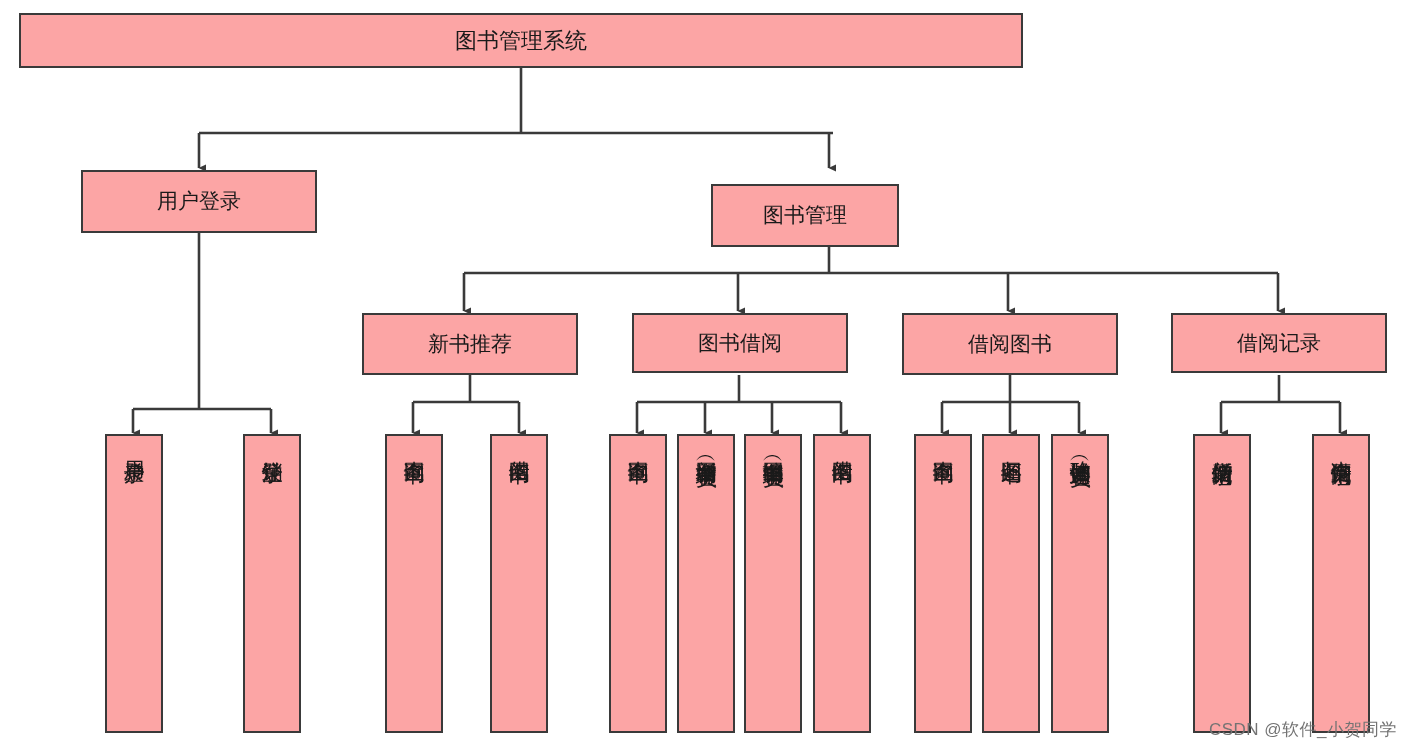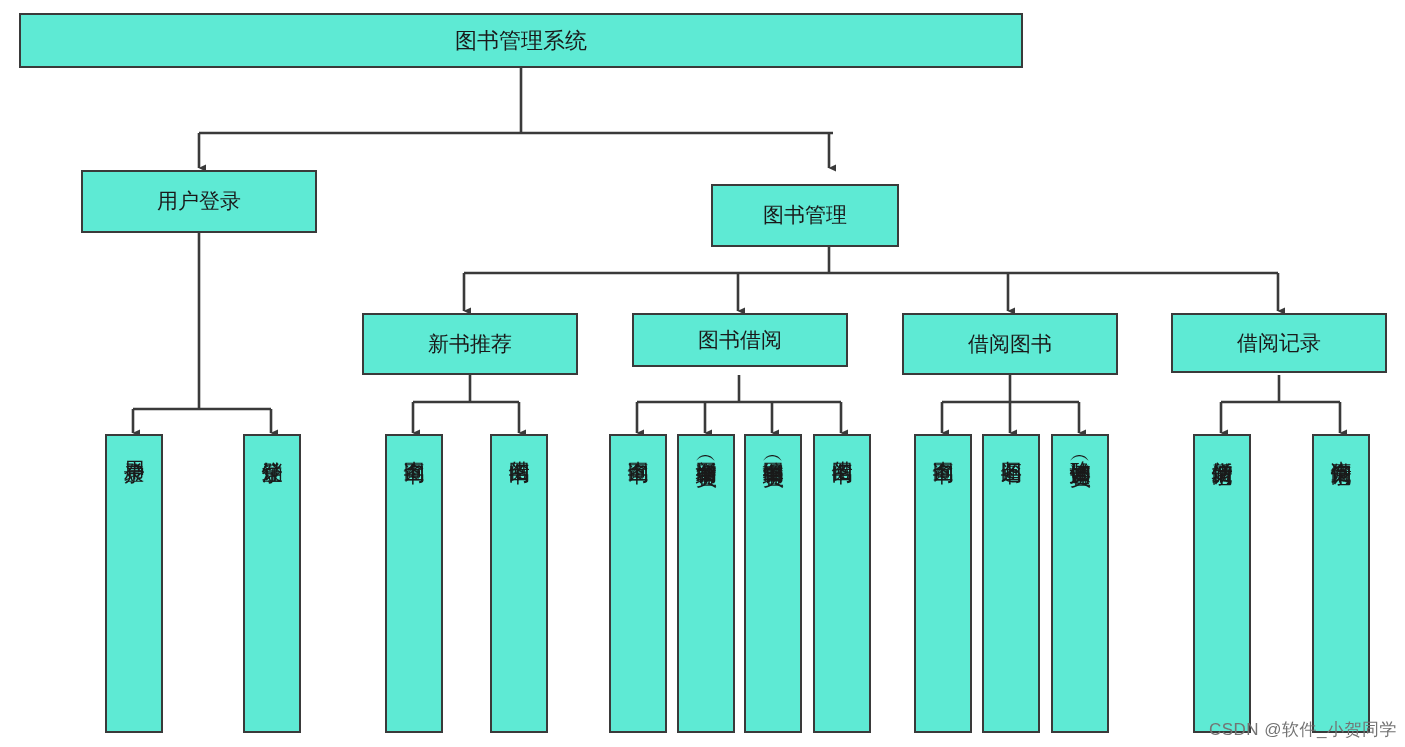--- a/index.html
+++ b/index.html
@@ -21,21 +21,21 @@
     position: absolute;
     left: 0;
     top: 0;
     width: 1405px;
     height: 747px;
     pointer-events: none;
   }
   .node {
     position: absolute;
     box-sizing: border-box;
-    background: #5eead4;
+    background: #fca5a5;
     border: 2px solid #3a3a3a;
     display: flex;
     align-items: center;
     justify-content: center;
     color: #1a1a1a;
   }
   .node-label {
     text-align: center;
     line-height: 1.15;
     white-space: nowrap;
@@ -131,21 +131,21 @@
   <div class="node horizontal" style="left:81px; top:170px; width:236px; height:63px;">
     <span class="node-label">用户登录</span>
   </div>
   <div class="node horizontal" style="left:711px; top:184px; width:188px; height:63px;">
     <span class="node-label">图书管理</span>
   </div>
 
   <div class="node horizontal" style="left:362px; top:313px; width:216px; height:62px;">
     <span class="node-label">新书推荐</span>
   </div>
-  <div class="node horizontal" style="left:632px; top:313px; width:216px; height:54px;">
+  <div class="node horizontal" style="left:632px; top:313px; width:216px; height:60px;">
     <span class="node-label">图书借阅</span>
   </div>
   <div class="node horizontal" style="left:902px; top:313px; width:216px; height:62px;">
     <span class="node-label">借阅图书</span>
   </div>
   <div class="node horizontal" style="left:1171px; top:313px; width:216px; height:60px;">
     <span class="node-label">借阅记录</span>
   </div>
 
   <div class="node vertical" style="left:105px; top:434px; width:58px; height:299px;">

